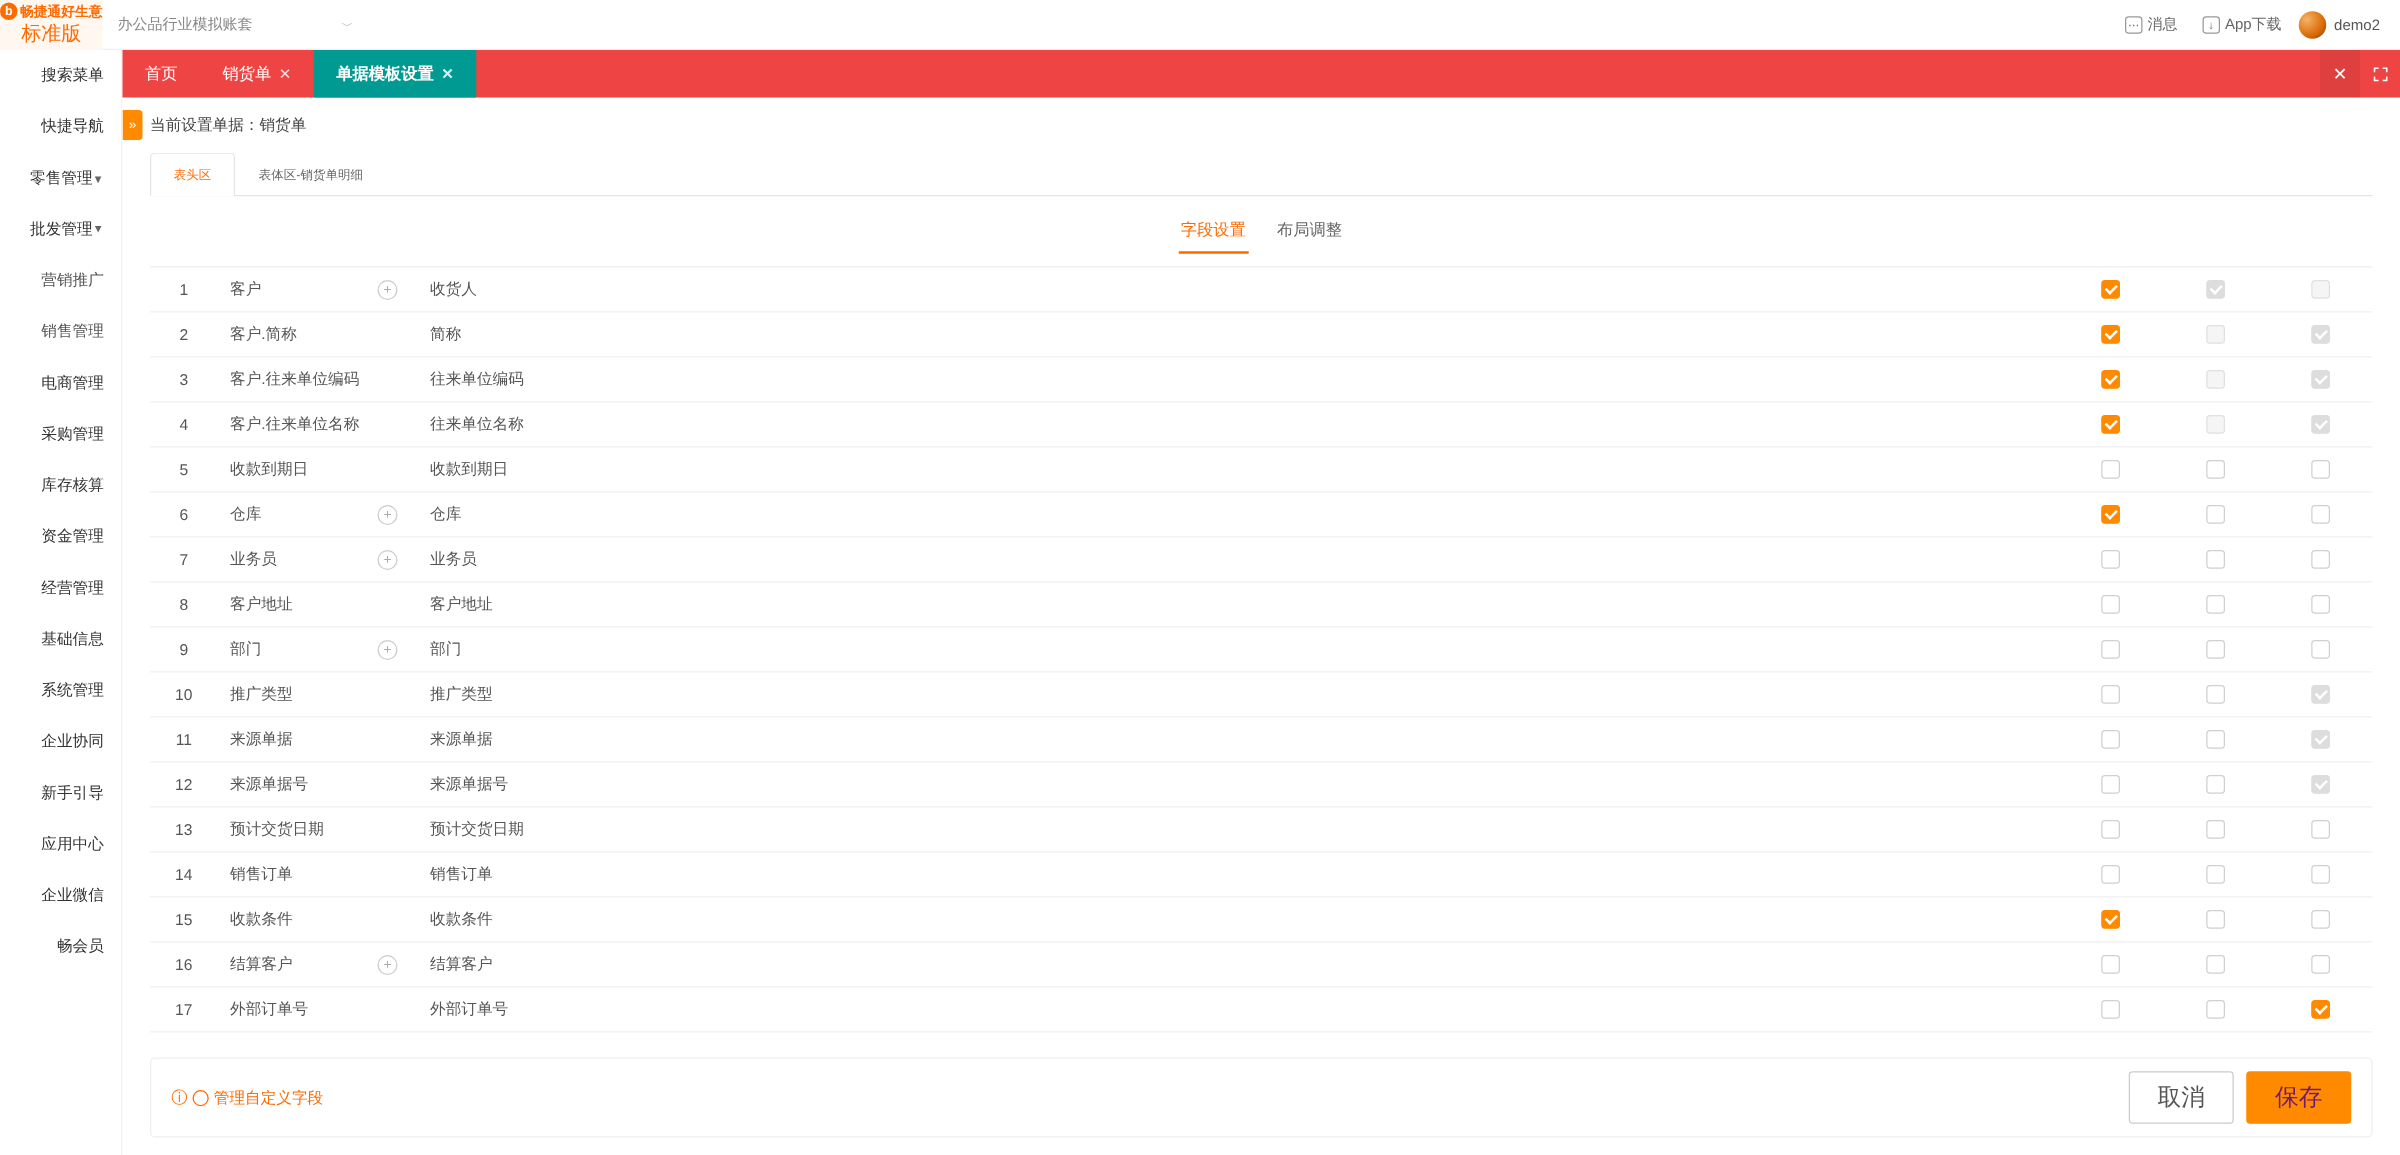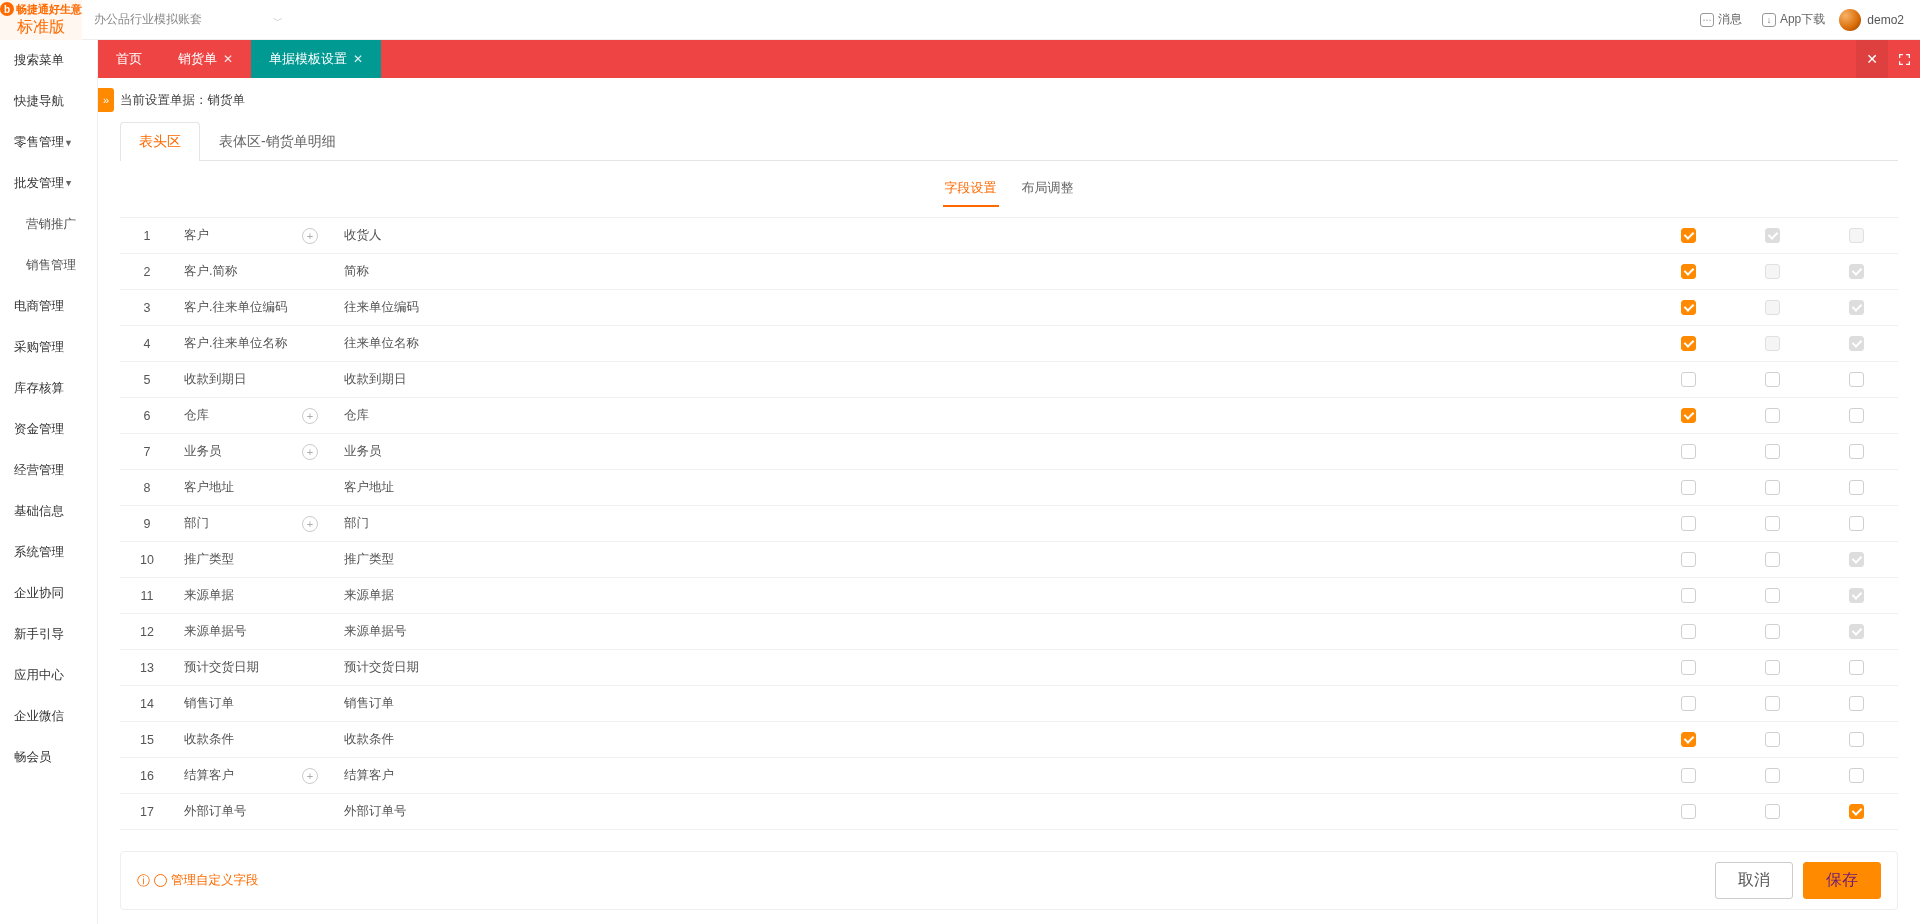--- a/index.html
+++ b/index.html
@@ -14,43 +14,43 @@
 .workspace-sel { color: #888; font-size: 12px; display: flex; align-items: flex-end; gap: 71px; cursor: pointer; }
 .workspace-sel .chev { color: #bbb; font-size: 10px; }
 .spacer { flex: 1; }
 .hdr-item { display: flex; align-items: center; gap: 4px; color: #666; margin-left: 20px; cursor: pointer; font-size: 12px; }
 .hdr-icon { width: 14px; height: 14px; border: 1px solid #999; border-radius: 3px; display: inline-flex; align-items: center; justify-content: center; font-size: 9px; }
 .avatar { width: 22px; height: 22px; border-radius: 50%; background: radial-gradient(circle at 30% 30%, #f7b267, #d96c06 60%, #8d3b00); margin-left: 14px; margin-right: 6px; }
 
 
 .layout { display: flex; height: calc(100vh - 40px); }
 .sidebar { width: 98px; border-right: 1px solid #eee; background: #fff; overflow-y: auto; }
-.side-item { padding: 12px 14px; color: #333; cursor: pointer; display: flex; align-items: center; justify-content: flex-start; font-size: 12.5px; }
+.side-item { padding: 12px 14px; color: #333; cursor: pointer; display: flex; align-items: center; justify-content: flex-end; font-size: 12.5px; }
 .side-item.sub { padding-left: 26px; color: #555; }
 .side-caret { font-size: 9px; color: #666; }
 .side-item.expanded .side-caret { transform: rotate(180deg); }
 
 .main { flex: 1; display: flex; flex-direction: column; background: #fff; min-width: 0; }
 
 
 .tabstrip { height: 38px; background: #ef4444; display: flex; align-items: stretch; color: #fff; position: relative; }
 .tab { padding: 0 18px; display: flex; align-items: center; gap: 6px; cursor: pointer; font-size: 13px; position: relative; }
-.tab.active { background: #009a93; }
+.tab.active { background: #009a93; font-weight: bold; }
 .tab .close { font-size: 12px; opacity: .85; }
 .tabstrip-right { margin-left: auto; display: flex; align-items: center; }
 .ts-btn { width: 32px; height: 38px; display: flex; align-items: center; justify-content: center; cursor: pointer; color: #fff; font-size: 14px; }
 .ts-btn.dark { background: rgba(0,0,0,.07); }
 
 
 .content { flex: 1; overflow: hidden; display: flex; flex-direction: column; position: relative; }
 .context-bar { display: flex; align-items: center; padding: 10px 14px 10px 0; color: #444; font-size: 12.5px; }
 .expand-handle { width: 16px; height: 24px; background: #ff8a00; color: #fff; display: flex; align-items: center; justify-content: center; border-radius: 0 3px 3px 0; margin-right: 6px; cursor: pointer; font-size: 11px; }
 
 .area-tabs { display: flex; border-bottom: 1px solid #e5e5e5; margin: 0 22px; }
-.area-tab { padding: 10px 18px; cursor: pointer; color: #666; border: 1px solid transparent; border-bottom: none; margin-bottom: -1px; border-radius: 4px 4px 0 0; font-size: 14px; }
+.area-tab { padding: 10px 18px; cursor: pointer; color: #666; border: 1px solid transparent; border-bottom: none; margin-bottom: -1px; border-radius: 4px 4px 0 0; font-size: 10px; }
 .area-tab.active { color: #ff6a00; border-color: #e5e5e5; background: #fff; }
 
 .sub-tabs { display: flex; justify-content: center; gap: 21px; padding: 14px 0 10px; }
 .sub-tab { padding: 4px 2px 8px; cursor: pointer; color: #666; font-size: 13px; }
 .sub-tab.active { color: #ff6a00; border-bottom: 2px solid #ff6a00; }
 
 
 .table-wrap { flex: 1; margin: 0 22px; overflow: hidden; display: flex; flex-direction: column; border-top: 1px solid #eee; }
 .thead { display: flex; background: #fafafa; border-bottom: 1px solid #eee; color: #555; font-size: 12.5px; }
 .th, .td { padding: 9px 10px; display: flex; align-items: center; }
@@ -68,21 +68,21 @@
 .chk.on { background: #ff8a00; border-color: #ff8a00; position: relative; }
 .chk.on::after { content: ""; position: absolute; left: 4px; top: 1px; width: 4px; height: 7px; border: solid #fff; border-width: 0 2px 2px 0; transform: rotate(45deg); }
 .chk.on.disabled { background: #ddd; border-color: #ddd; cursor: default; }
 .chk.on.disabled::after { border-color: #fff; }
 .chk.disabled { background: #f5f5f5; border-color: #e0e0e0; cursor: default; }
 
 
 .footer { border: 1px solid #eee; margin: 8px 22px 14px; border-radius: 4px; padding: 10px 16px; display: flex; align-items: center; }
 .custom-link { color: #ff6a00; display: flex; align-items: center; gap: 4px; cursor: pointer; font-size: 12.5px; }
 .gear { width: 13px; height: 13px; border: 1.4px solid #ff6a00; border-radius: 50%; position: relative; }
-.btn { padding: 7px 22px; border-radius: 3px; font-size: 16px; cursor: pointer; margin-left: 10px; }
+.btn { padding: 7px 22px; border-radius: 3px; font-size: 19px; cursor: pointer; margin-left: 10px; }
 .btn-default { background: #fff; border: 1px solid #ccc; color: #555; }
 .btn-primary { background: #ff8a00; border: 1px solid #ff8a00; color: #701a75; }
 
 
 .tbody::-webkit-scrollbar { width: 8px; }
 .tbody::-webkit-scrollbar-thumb { background: #ccc; border-radius: 4px; }
 </style>
 </head>
 <body>
 

